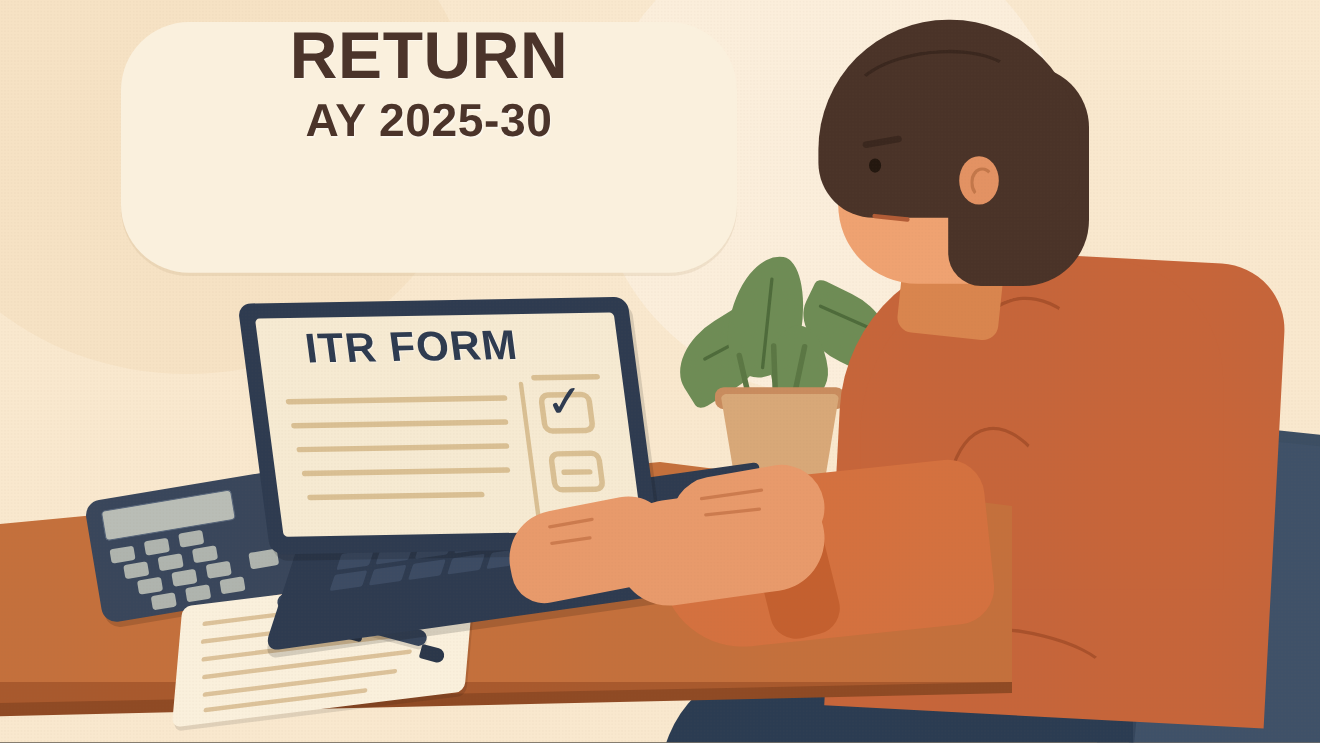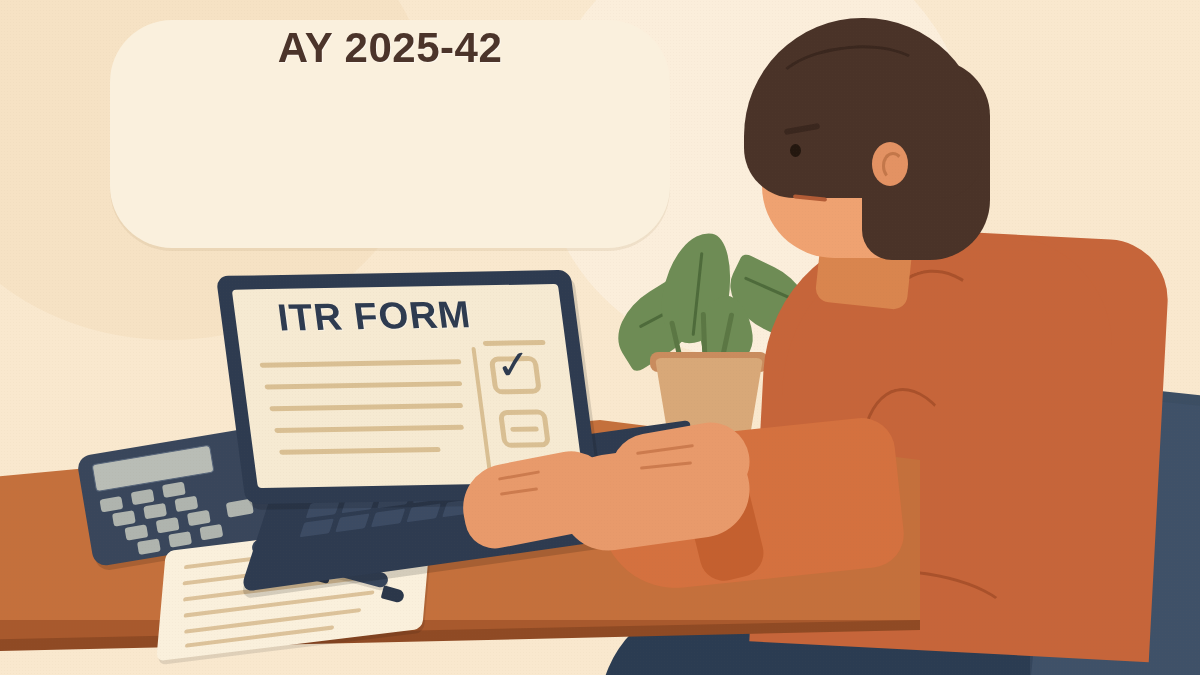--- a/index.html
+++ b/index.html
@@ -376,16 +376,17 @@
   <div class="abs" id="hand-right"></div>
   <div class="abs finger-line" style="left:636px;top:448px;width:58px;transform:rotate(-8deg);"></div>
   <div class="abs finger-line" style="left:640px;top:464px;width:52px;transform:rotate(-6deg);"></div>
   <div class="abs" id="hand-left"></div>
   <div class="abs finger-line" style="left:498px;top:474px;width:42px;transform:rotate(-10deg);"></div>
   <div class="abs finger-line" style="left:500px;top:490px;width:38px;transform:rotate(-8deg);"></div>
 
   <div class="abs" id="bg-grain"></div>
 
   <div class="abs" id="title-card">
-    <div class="line" id="t3">AY 2025-42</div>
+    <div class="line" id="t2">RETURN</div>
+    <div class="line" id="t3">AY 2025-30</div>
   </div>
 
 </div>
 
 </body></html>

